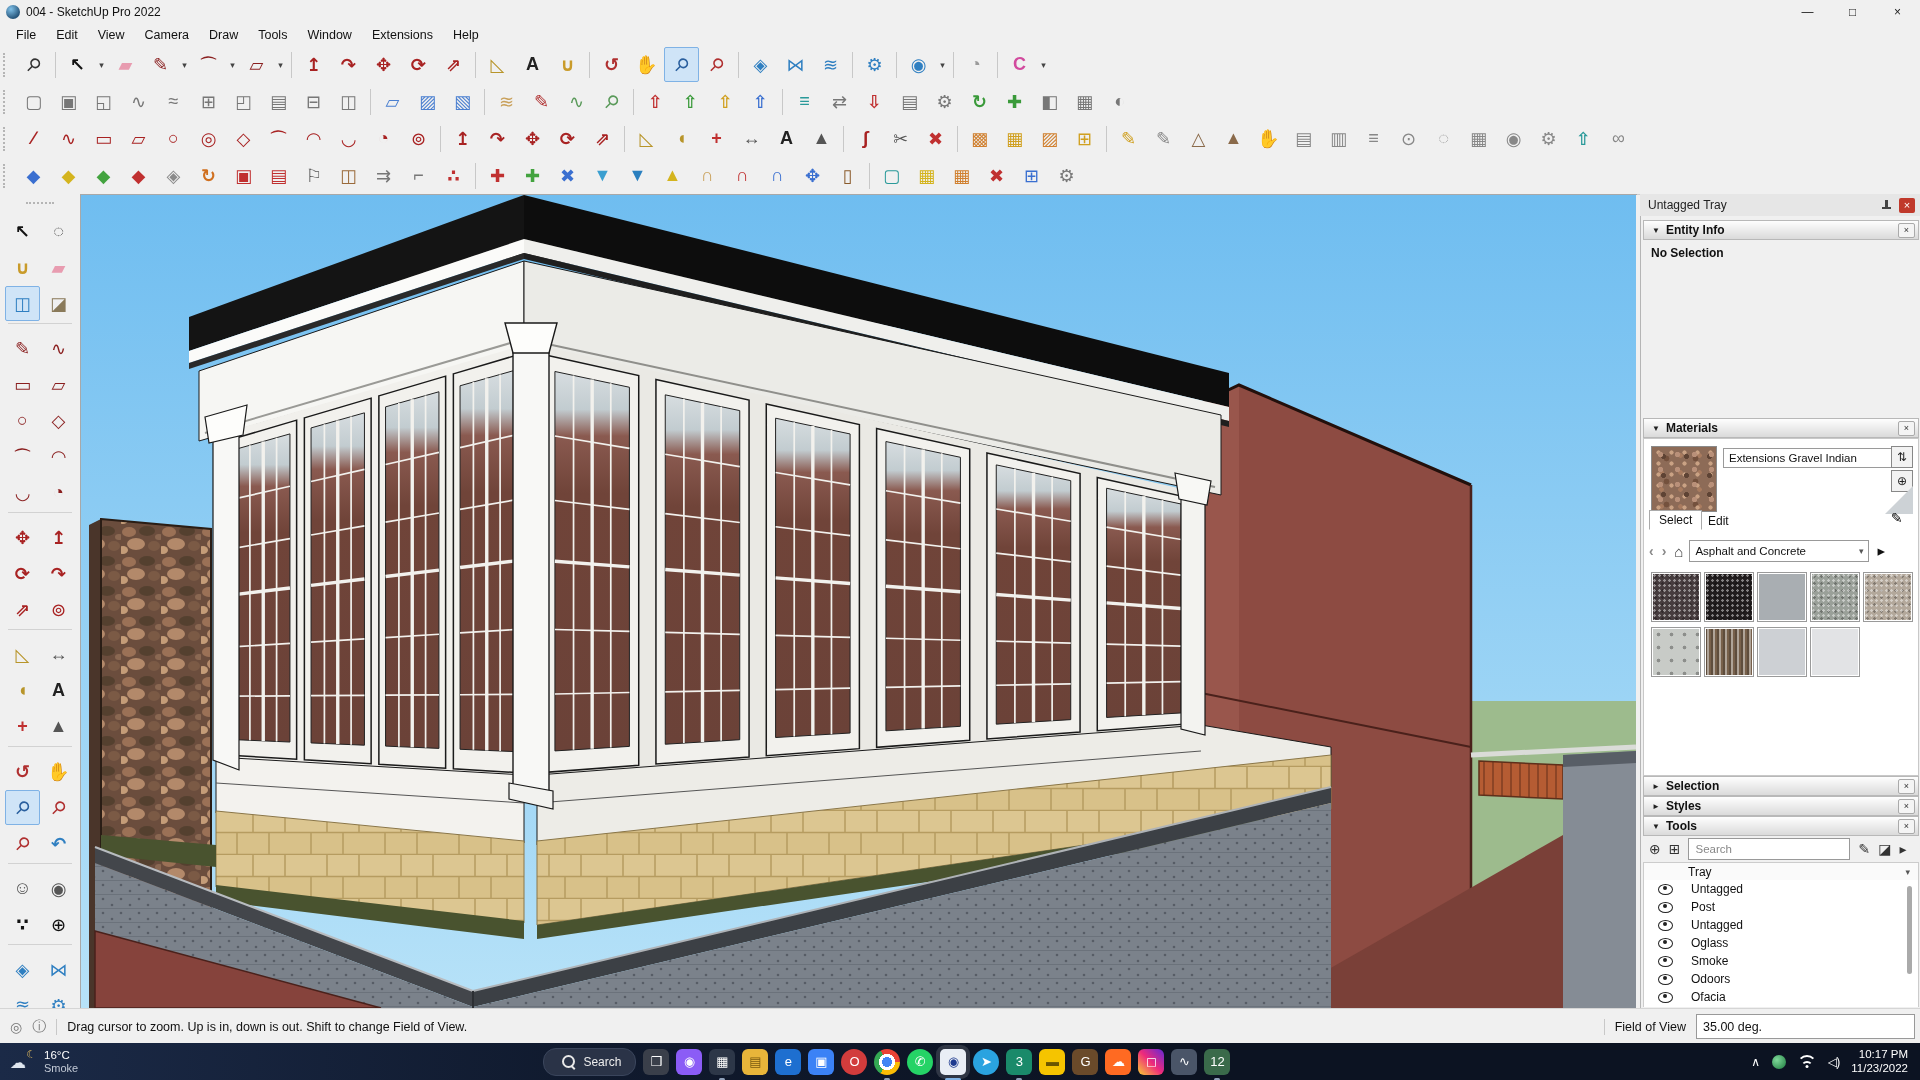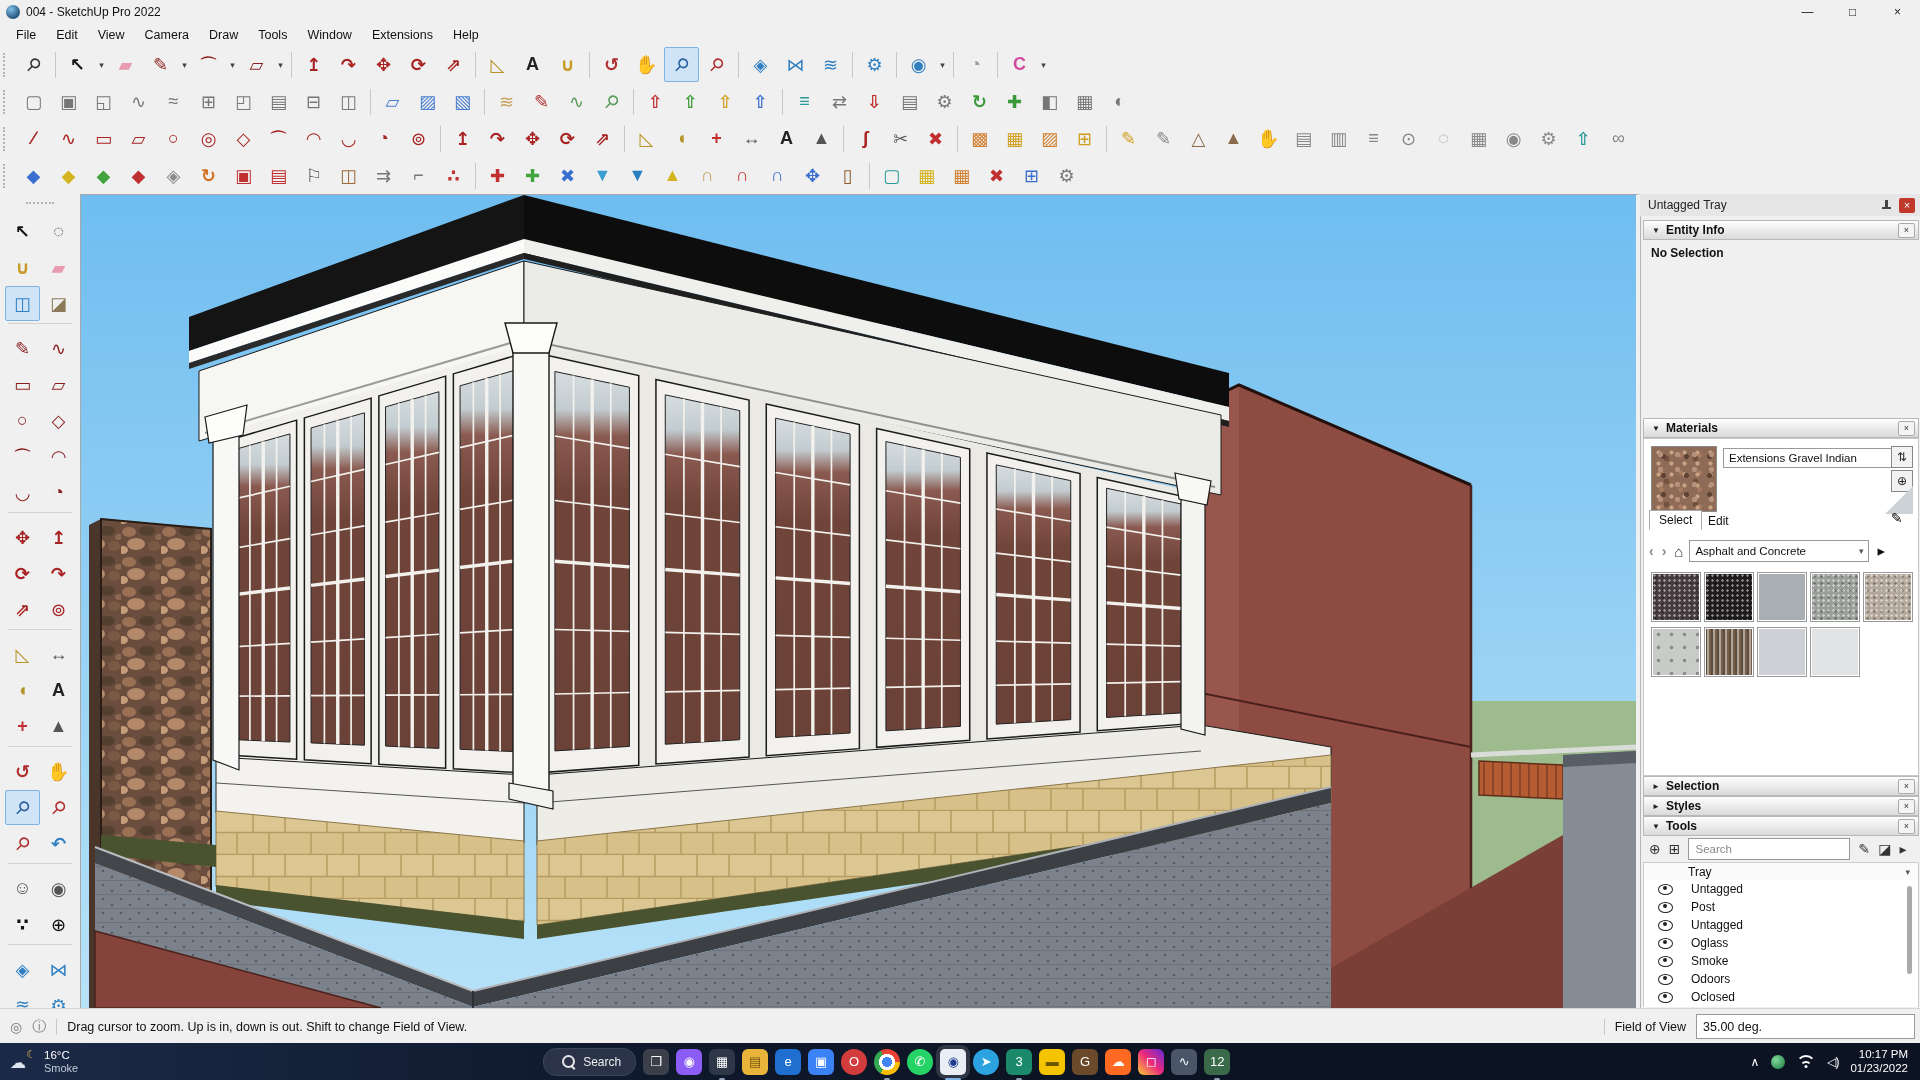--- a/index.html
+++ b/index.html
@@ -1092,21 +1092,21 @@
       <div class="tag-row">
         <span class="eye"></span>
         <span class="tag-label">Smoke</span>
       </div>
       <div class="tag-row">
         <span class="eye"></span>
         <span class="tag-label">Odoors</span>
       </div>
       <div class="tag-row">
         <span class="eye"></span>
-        <span class="tag-label">Oclosed</span>
+        <span class="tag-label">Ofacia</span>
       </div>
     </div>
   <div class="vscroll tray-rel" style="left:266px;top:692px;width:5px;height:88px"></div>
 </div>
 <div id="tray-title" class="abs">
   <span class="t">Untagged Tray</span>
   <span class="pin"></span>
   <span class="tray-x">×</span>
 </div>
 
@@ -1210,16 +1210,16 @@
     <span class="chev">∧</span>
     <span class="idm"></span>
     <span class="wifi">
         <b class="w1"></b>
         <b class="w2"></b>
         <b class="w3"></b>
       </span>
     <span class="vol">◁)</span>
     <div id="clock">
       <span>10:17 PM</span>
-      <span>01/23/2022</span>
+      <span>11/23/2022</span>
     </div>
   </div>
 </div>
 
 </body></html>

